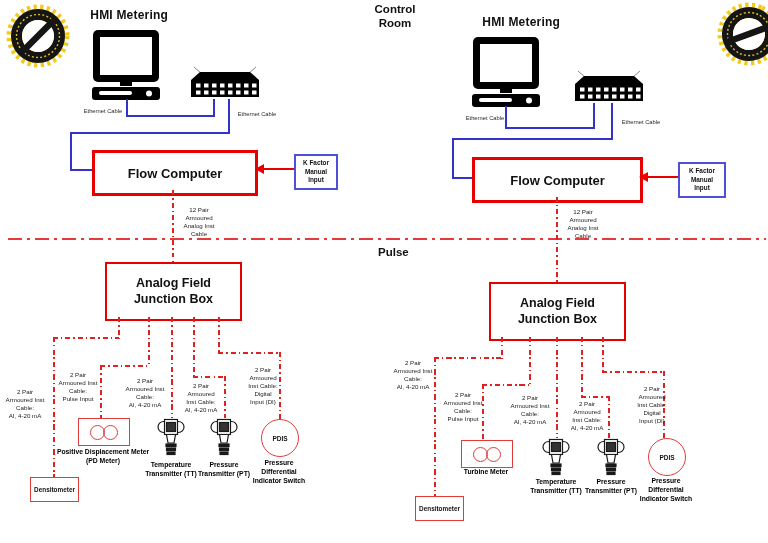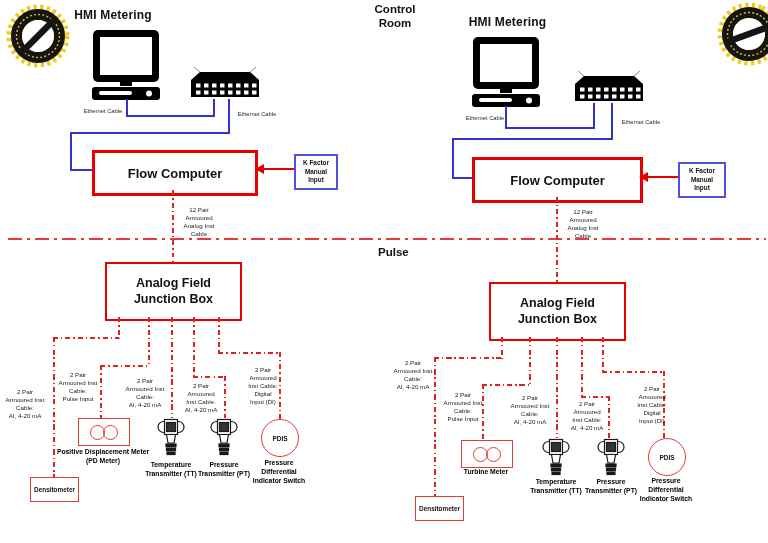--- a/index.html
+++ b/index.html
@@ -2,21 +2,21 @@
 <html><head>
 <meta charset="utf-8">
 <style>
   html,body{margin:0;padding:0;background:#fff;}
   #page{position:relative;width:768px;height:543px;background:#fff;overflow:hidden;
         font-family:"Liberation Sans",sans-serif;color:#111;}
   .abs{position:absolute;}
   .pre{white-space:pre-line;}
   .c{text-align:center;}
   
-  .title{font-weight:bold;font-size:12px;letter-spacing:.2px;}
+  .title{font-weight:bold;font-size:12px;letter-spacing:.2px;text-align:right;}
   .hdr{font-weight:bold;font-size:11.5px;line-height:1.2;}
   .lbl{font-size:6.2px;line-height:1.3;color:#1d1d1d;}
   .tiny{font-size:5.8px;color:#2a2a2a;}
   .dev{font-size:6.8px;font-weight:bold;line-height:1.35;color:#000;}
   
   .fcbox{border:3px solid #e60000;background:#fff;display:flex;align-items:center;justify-content:center;
          font-weight:bold;font-size:13px;}
   .jbox{border:2px solid #e60000;background:#fff;display:flex;align-items:center;justify-content:center;
         font-weight:bold;font-size:12.5px;line-height:1.25;text-align:center;}
   .kbox{border:2px solid #4f4fd8;background:#fff;display:flex;align-items:center;justify-content:center;

